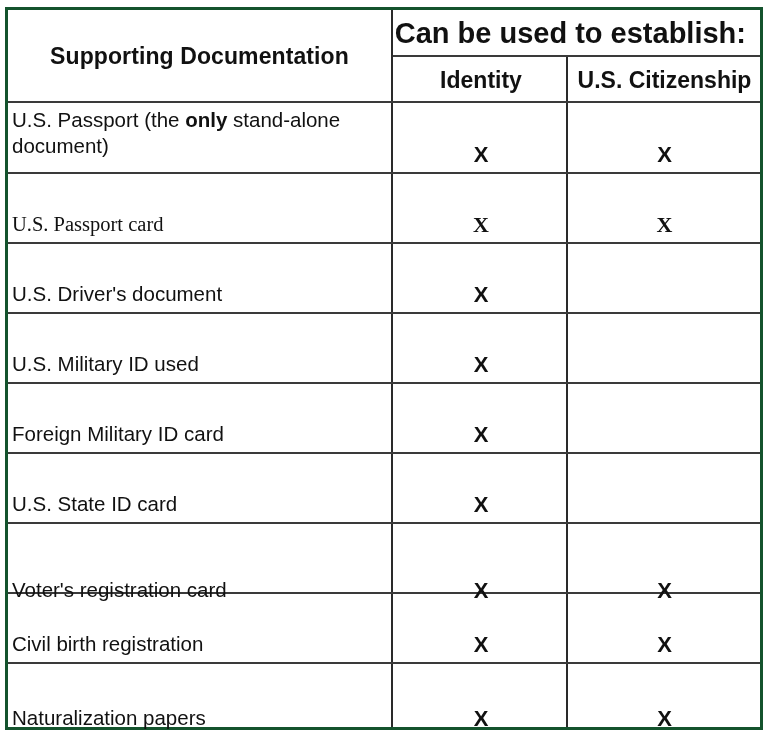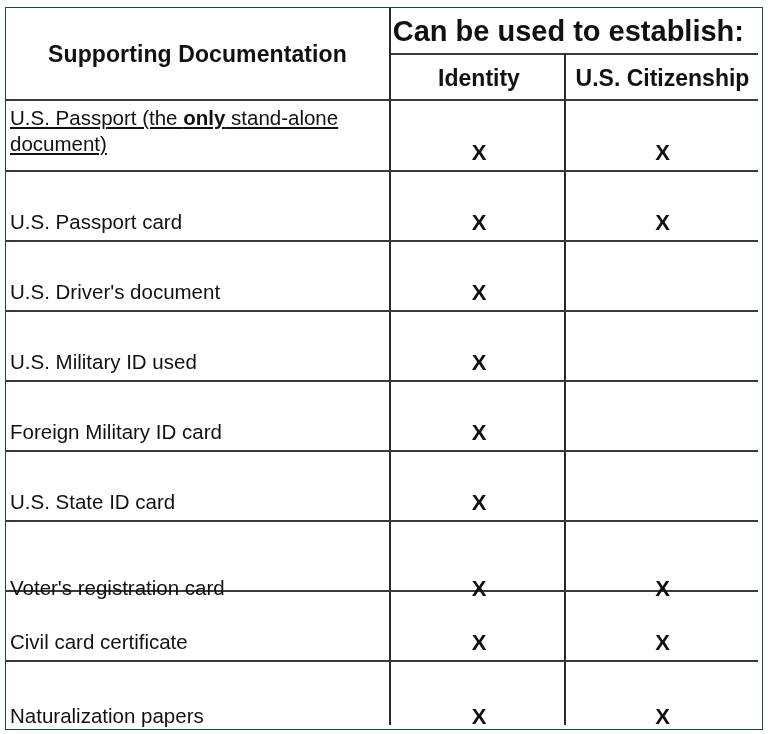--- a/index.html
+++ b/index.html
@@ -14,21 +14,21 @@
       overflow: hidden;
       font-family: "Liberation Sans", "DejaVu Sans", sans-serif;
       color: #111111;
     }
     .tbl {
       position: absolute;
       left: 5px;
       top: 7px;
       width: 758px;
       height: 723px;
-      border: 1px solid #14532d;
+      border: 3px solid #14532d;
       box-sizing: border-box;
     }
     .hline {
       position: absolute;
       height: 2px;
       background: #3a3a3a;
     }
     .vline {
       position: absolute;
       width: 2px;
@@ -122,28 +122,28 @@
   <div class="hline" style="left:0;top:162px;width:752px;"></div>
   <div class="hline" style="left:0;top:232px;width:752px;"></div>
   <div class="hline" style="left:0;top:302px;width:752px;"></div>
   <div class="hline" style="left:0;top:372px;width:752px;"></div>
   <div class="hline" style="left:0;top:442px;width:752px;"></div>
   <div class="hline" style="left:0;top:512px;width:752px;"></div>
   <div class="hline" style="left:0;top:582px;width:752px;"></div>
   <div class="hline" style="left:0;top:652px;width:752px;"></div>
 
   <div class="row" style="top:93px;height:69px;">
-    <div class="cell-doc" style="align-items:flex-start;padding-top:4px;padding-bottom:8px;text-decoration:underline;">
+    <div class="cell-doc" style="align-items:flex-start;padding-top:4px;padding-bottom:8px;">
       <span><span>U.S. Passport (the </span><b>only</b><span> stand-alone document)</span></span>
     </div>
     <div class="cell-mark c-id">X</div>
     <div class="cell-mark c-cit">X</div>
   </div>
 
-  <div class="row" style="top:164px;height:68px;">
+  <div class="row" style="top:164px;height:68px;font-family:Liberation Serif, serif;">
     <div class="cell-doc">U.S. Passport card</div>
     <div class="cell-mark c-id">X</div>
     <div class="cell-mark c-cit">X</div>
   </div>
 
   <div class="row" style="top:234px;height:68px;">
     <div class="cell-doc">U.S. Driver's document</div>
     <div class="cell-mark c-id">X</div>
     <div class="cell-mark c-cit"></div>
   </div>
@@ -166,21 +166,21 @@
     <div class="cell-mark c-cit"></div>
   </div>
 
   <div class="row" style="top:514px;height:84px;">
     <div class="cell-doc">Voter's registration card</div>
     <div class="cell-mark c-id">X</div>
     <div class="cell-mark c-cit">X</div>
   </div>
 
   <div class="row" style="top:584px;height:68px;">
-    <div class="cell-doc">Civil card certificate</div>
+    <div class="cell-doc">Civil birth registration</div>
     <div class="cell-mark c-id">X</div>
     <div class="cell-mark c-cit">X</div>
   </div>
 
   <div class="row" style="top:654px;height:72px;">
     <div class="cell-doc">Naturalization papers</div>
     <div class="cell-mark c-id">X</div>
     <div class="cell-mark c-cit">X</div>
   </div>
 

